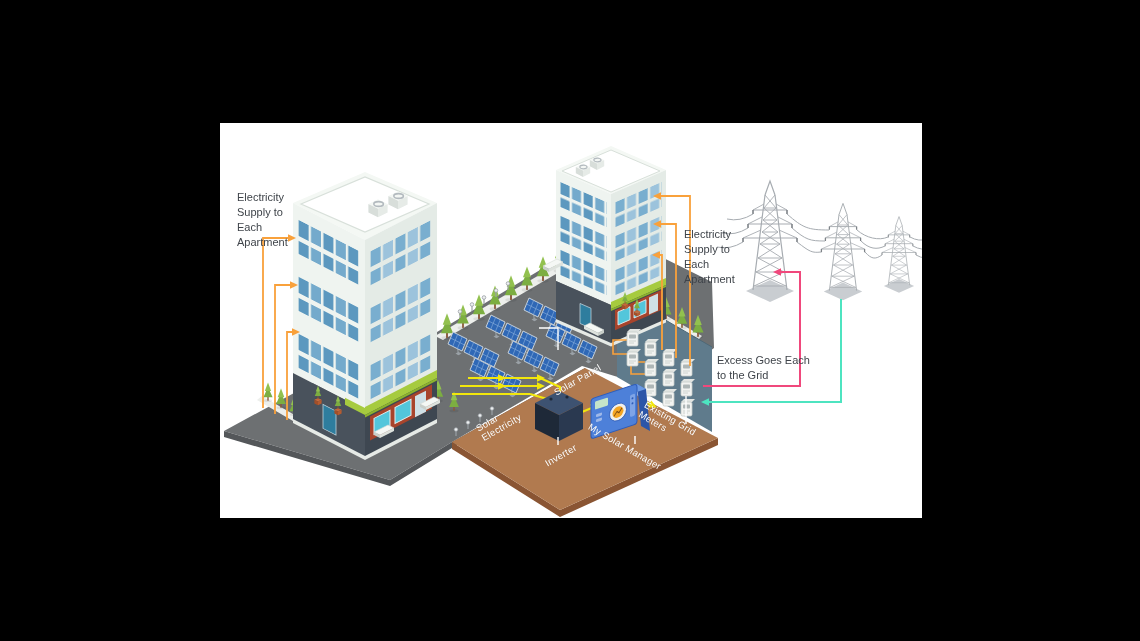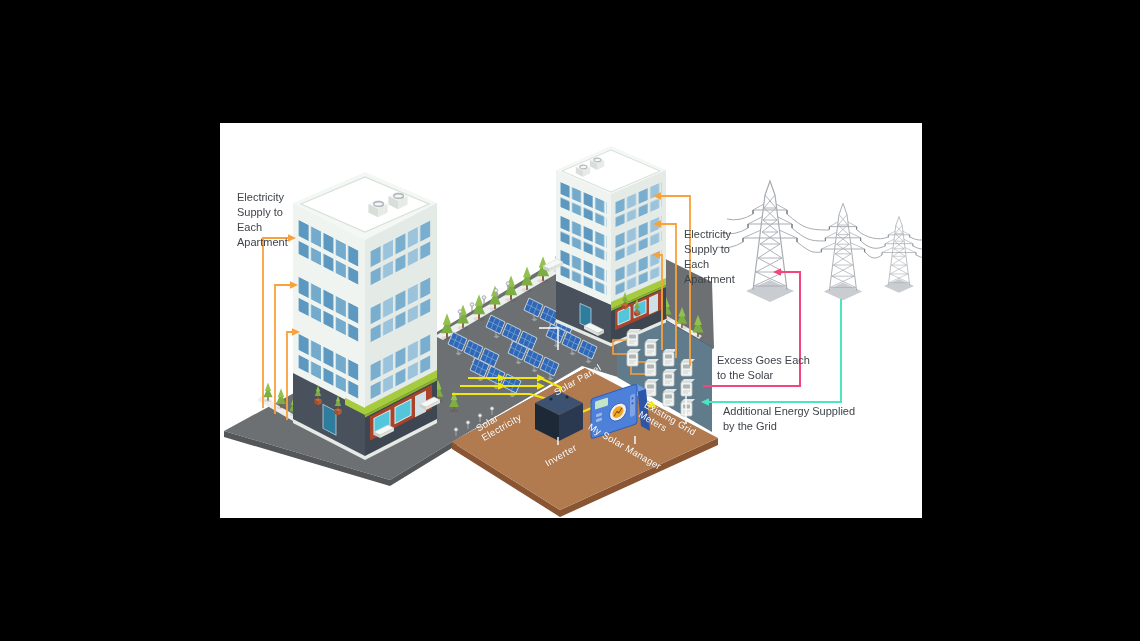--- a/index.html
+++ b/index.html
@@ -365,27 +365,23 @@
 
   <div class="lbl" style="left:684px;top:227px">
     <div>Electricity</div>
     <div>Supply to</div>
     <div>Each</div>
     <div>Apartment</div>
   </div>
 
   <div class="lbl" style="left:717px;top:353px">
     <div>Excess Goes Each</div>
-    <div>to the Solar</div>
-  </div>
-
-  <div class="lbl" style="left:723px;top:404px">
-    <div>Additional Energy Supplied</div>
-    <div>by the Grid</div>
-  </div>
+    <div>to the Grid</div>
+  </div>
+
 
   <div class="glbl asc" style="left:552px;top:388px">Solar Panel</div>
 
   <div class="glbl asc" style="left:474px;top:424px">
     <div>Solar</div>
     <div>Electricity</div>
   </div>
 
   <div class="glbl asc" style="left:543px;top:459px">Inverter</div>
 

